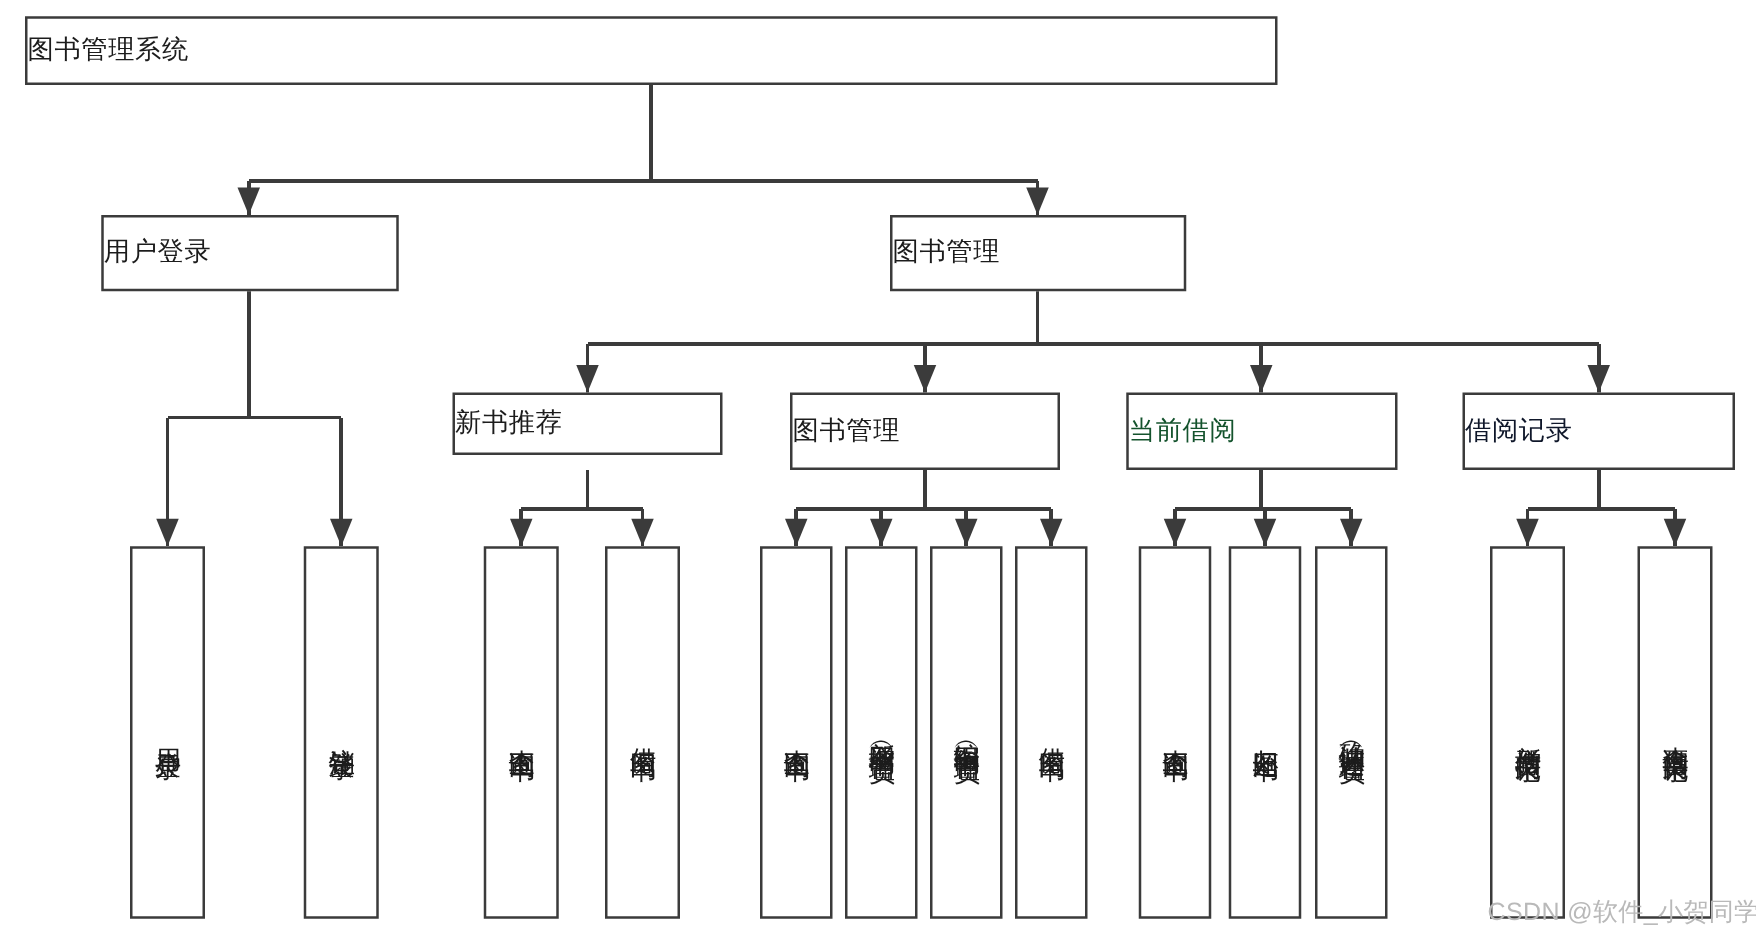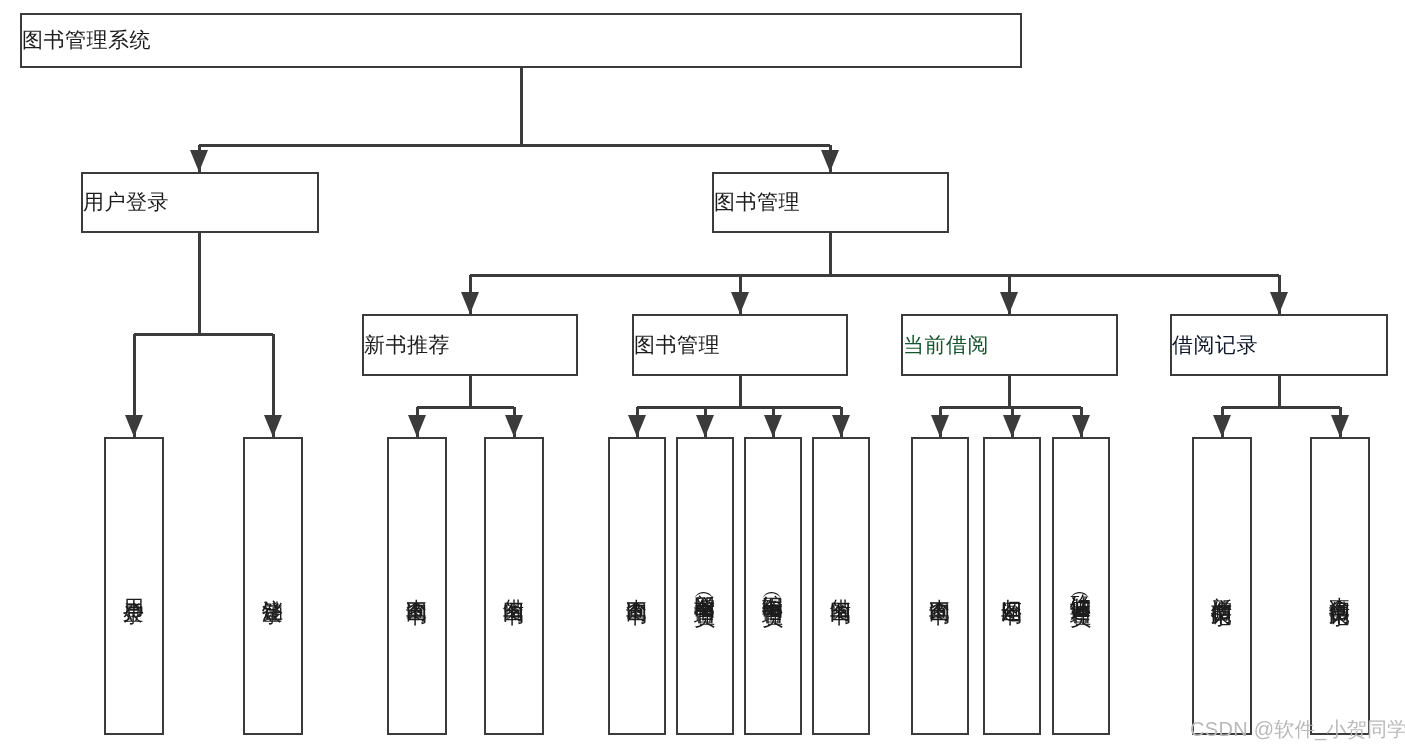--- a/index.html
+++ b/index.html
@@ -129,21 +129,21 @@
   <div id="nodes-layer">
       <div class="node horizontal" style="left: 20px; top: 13px; width: 1002px; height: 55px; border-color: rgb(59, 59, 59); background: rgb(255, 255, 255);">
         <span class="label" style="color: rgb(28, 28, 28);">图书管理系统</span>
       </div>
       <div class="node horizontal" style="left: 81px; top: 172px; width: 238px; height: 61px; border-color: rgb(59, 59, 59); background: rgb(255, 255, 255);">
         <span class="label" style="color: rgb(28, 28, 28);">用户登录</span>
       </div>
       <div class="node horizontal" style="left: 712px; top: 172px; width: 237px; height: 61px; border-color: rgb(59, 59, 59); background: rgb(255, 255, 255);">
         <span class="label" style="color: rgb(28, 28, 28);">图书管理</span>
       </div>
-      <div class="node horizontal" style="left: 362px; top: 314px; width: 216px; height: 62px; border-color: rgb(59, 59, 59); background: rgb(255, 255, 255);">
+      <div class="node horizontal" style="left: 362px; top: 314px; width: 216px; height: 50px; border-color: rgb(59, 59, 59); background: rgb(255, 255, 255);">
         <span class="label" style="color: rgb(28, 28, 28);">新书推荐</span>
       </div>
       <div class="node horizontal" style="left: 632px; top: 314px; width: 216px; height: 62px; border-color: rgb(59, 59, 59); background: rgb(255, 255, 255);">
         <span class="label" style="color: rgb(28, 28, 28);">图书管理</span>
       </div>
       <div class="node horizontal" style="left: 901px; top: 314px; width: 217px; height: 62px; border-color: rgb(59, 59, 59); background: rgb(255, 255, 255);">
         <span class="label" style="color: #14532d;">当前借阅</span>
       </div>
       <div class="node horizontal" style="left: 1170px; top: 314px; width: 218px; height: 62px; border-color: rgb(59, 59, 59); background: rgb(255, 255, 255);">
         <span class="label" style="color: #0f172a;">借阅记录</span>

